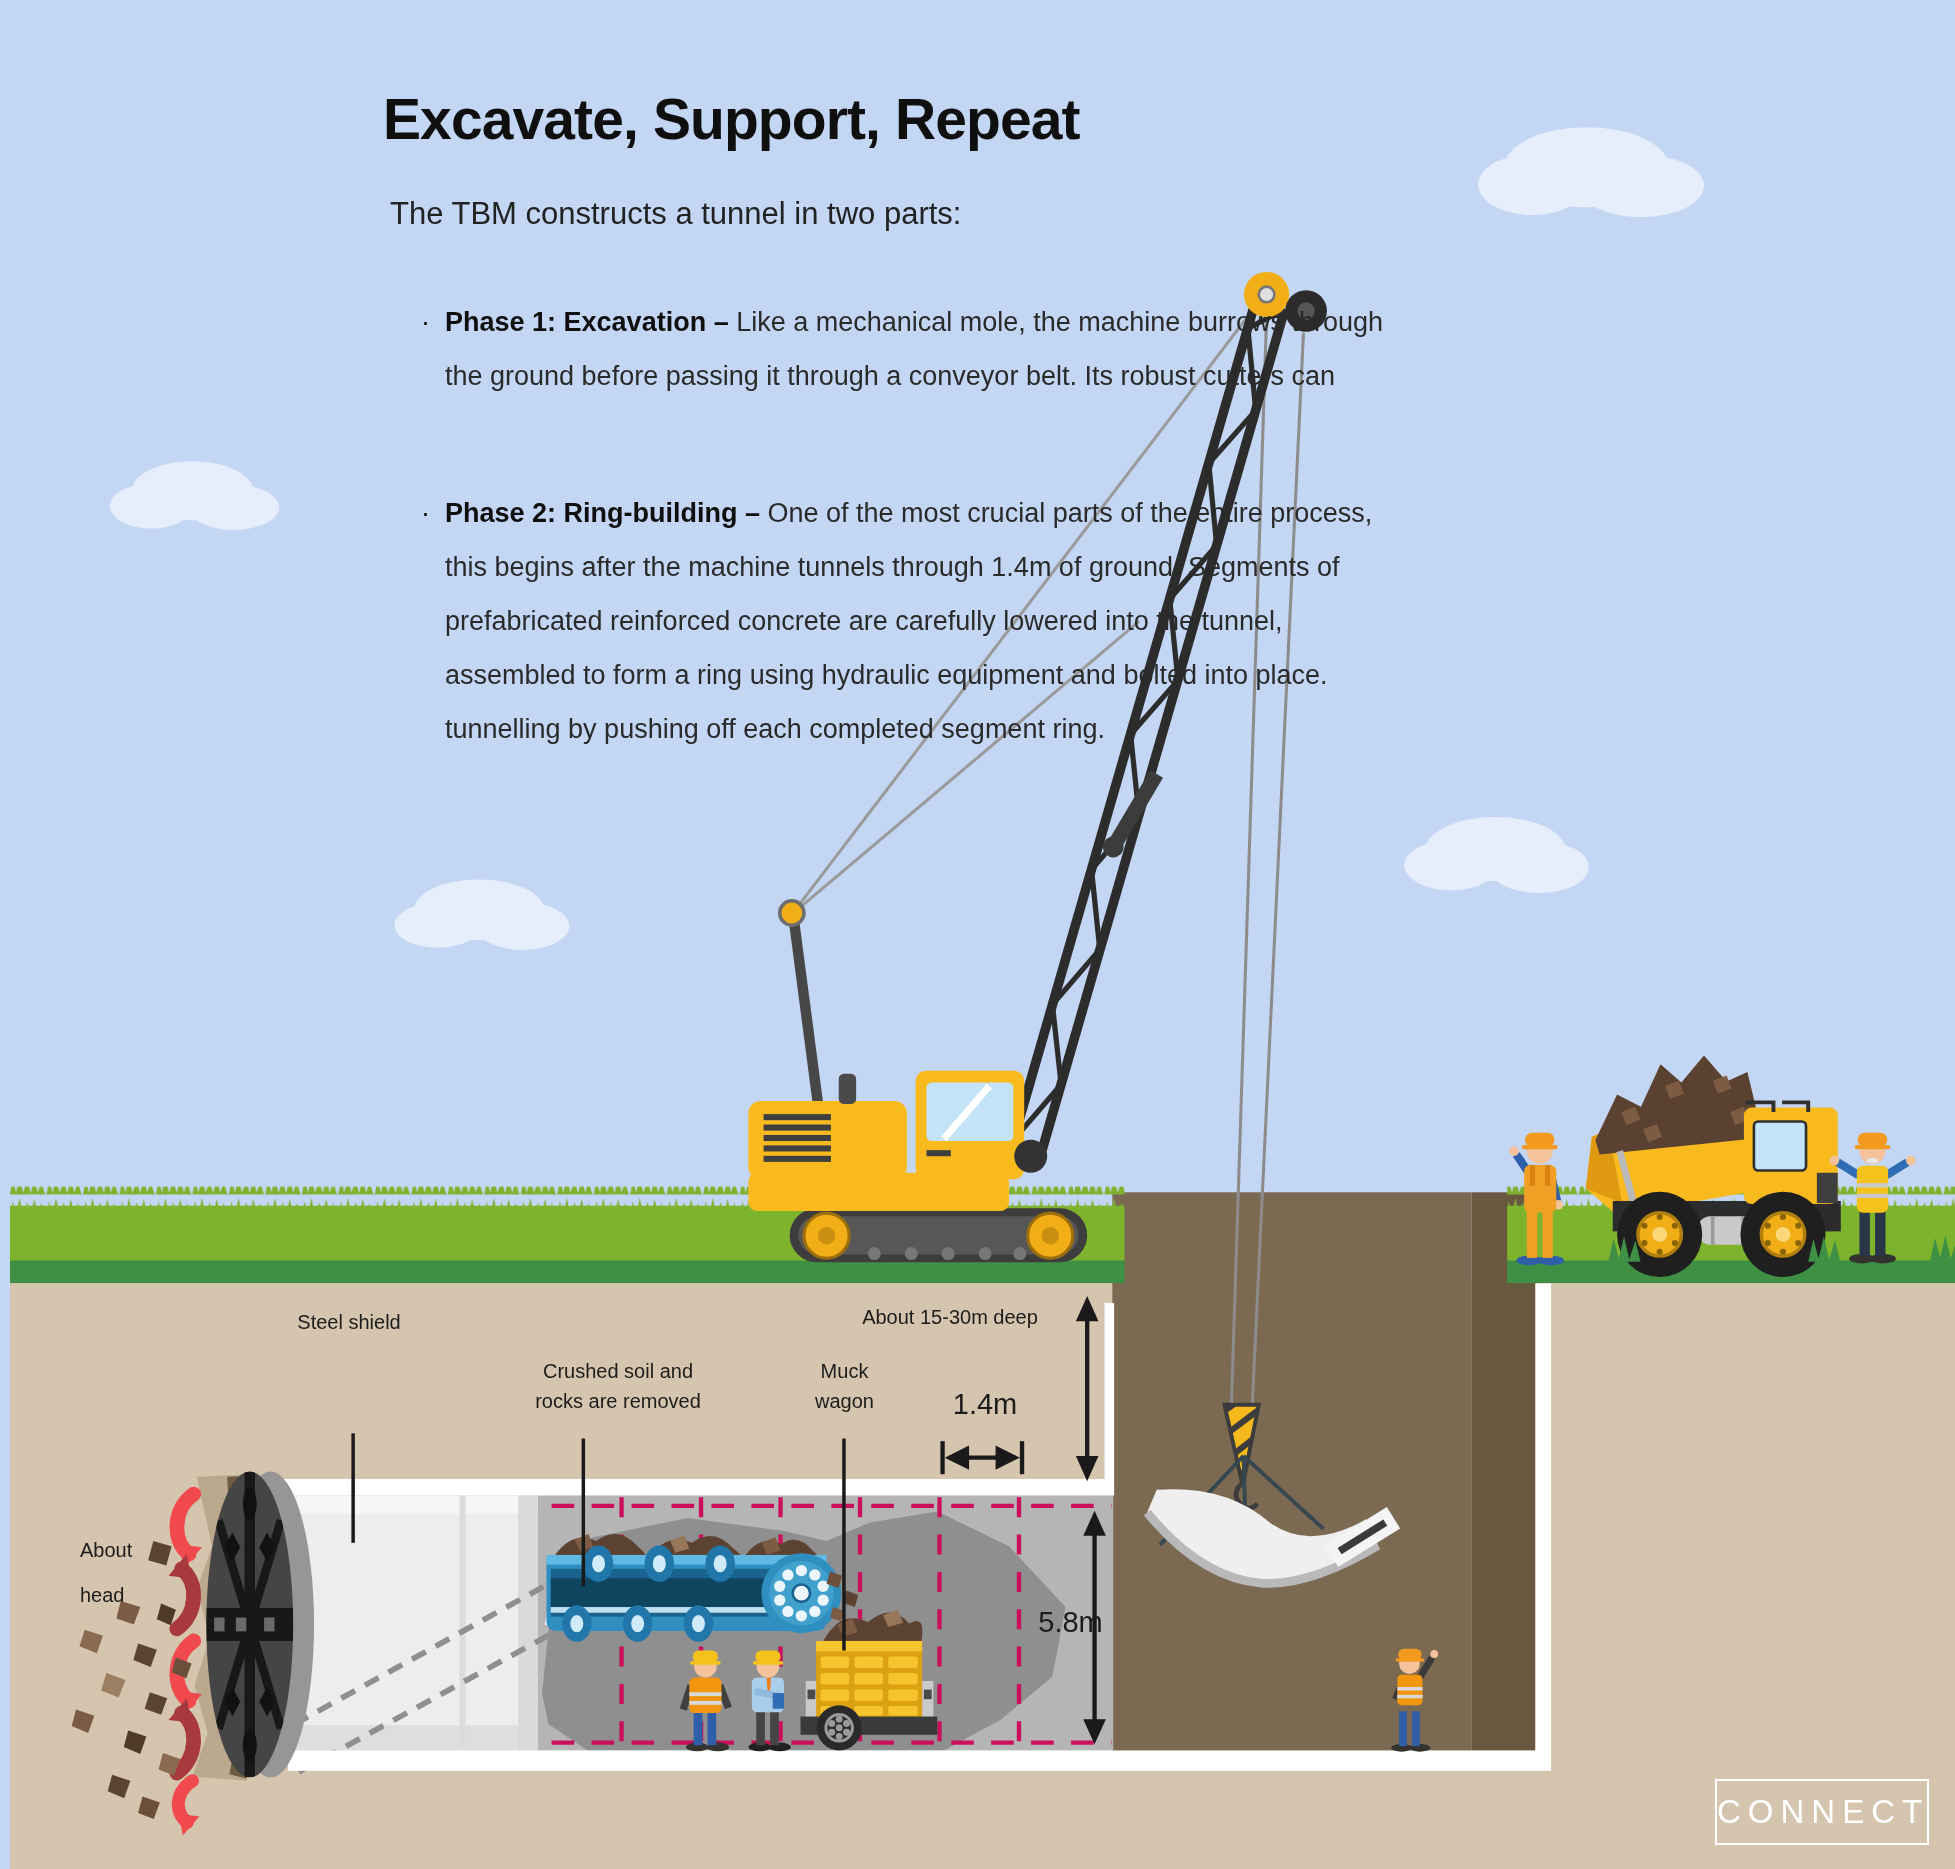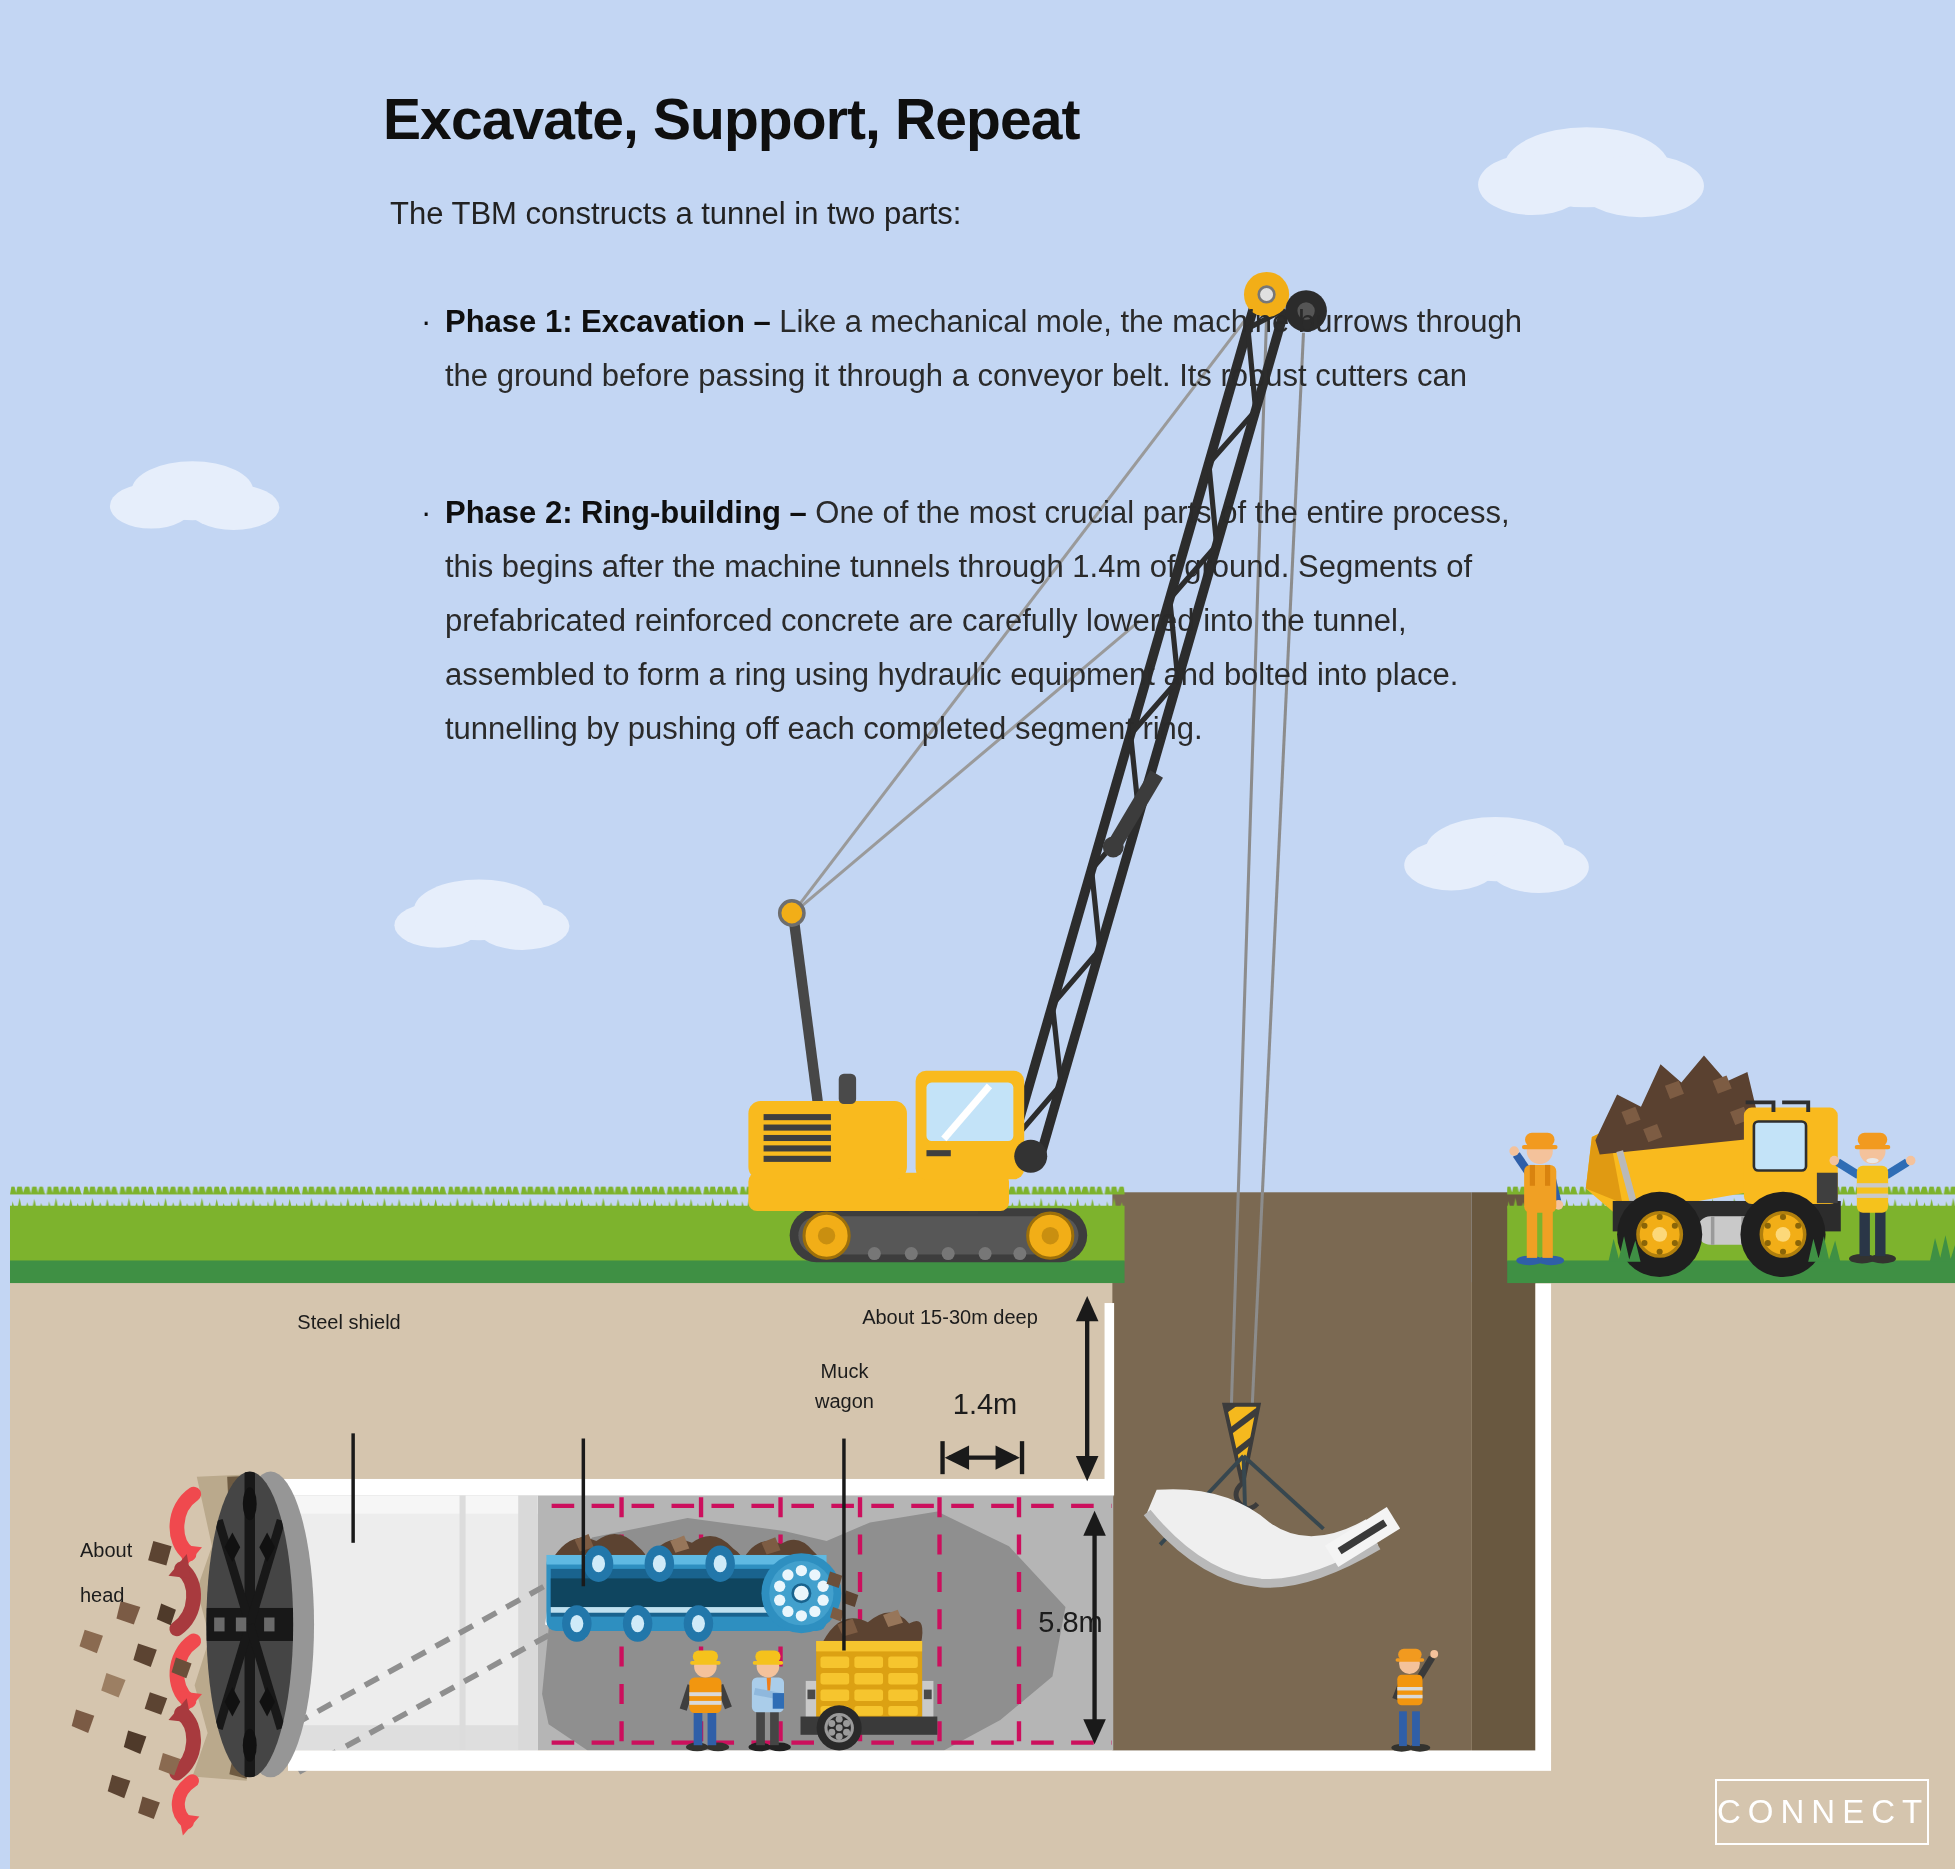--- a/index.html
+++ b/index.html
@@ -2,21 +2,21 @@
 <html style="font-size:7px"><head>
 <meta charset="utf-8">
 <style>
   html,body{margin:0;padding:0;background:#c3d6f3;}
   #canvas{position:relative;width:1955px;height:1869px;overflow:hidden;
           font-family:"Liberation Sans",sans-serif;background:#737373;margin-left:10px;}
   #scene{position:absolute;left:0;top:0;}
   .txt{position:absolute;color:#1c1c1c;}
   #title{left:373px;top:86px;font-size:57px;font-weight:700;letter-spacing:-0.9px;color:#0f0f0f;white-space:nowrap;}
   #intro{left:380px;top:196px;font-size:31px;color:#222;white-space:nowrap;}
-  .bullet{position:absolute;left:411px;width:1260px;font-size:31px;color:#2a2a2a;}
+  .bullet{position:absolute;left:411px;width:1260px;font-size:27px;color:#2a2a2a;}
   .bullet .line{line-height:54px;white-space:nowrap;}
   .bullet .line.cont{padding-left:24px;}
   .bullet .marker{display:inline-block;width:24px;color:#0f0f0f;}
   .bullet .bold{font-weight:700;color:#0f0f0f;}
   #bullet1{top:295px;}
   #bullet2{top:486px;}
   .dlabel{position:absolute;font-size:20px;color:#1c1c1c;text-align:center;line-height:30px;white-space:nowrap;}
   #lbl-depth{left:803px;top:1302px;width:274px;}
   #lbl-steel{left:226px;top:1307px;width:226px;}
   #lbl-crushed{left:469px;top:1356px;width:278px;}
@@ -510,20 +510,24 @@
 <div id="bullet2" class="bullet">
       <div class="line"><span class="marker">·</span><span class="bold">Phase 2: Ring-building – </span><span>One of the most crucial parts of the entire process,</span></div>
       <div class="line cont">this begins after the machine tunnels through 1.4m of ground. Segments of</div>
       <div class="line cont">prefabricated reinforced concrete are carefully lowered into the tunnel,</div>
       <div class="line cont">assembled to form a ring using hydraulic equipment and bolted into place.</div>
       <div class="line cont">tunnelling by pushing off each completed segment ring.</div>
     </div>
 
 <div id="lbl-depth" class="dlabel">About 15-30m deep</div>
 <div id="lbl-steel" class="dlabel">Steel shield</div>
+<div id="lbl-crushed" class="dlabel">
+  <div>Crushed soil and</div>
+  <div>rocks are removed</div>
+</div>
 <div id="lbl-muck" class="dlabel">
   <div>Muck</div>
   <div>wagon</div>
 </div>
 <div id="lbl-ring" class="dlabel">1.4m</div>
 <div id="lbl-diam" class="dlabel">5.8m</div>
 <div id="lbl-cutter" class="dlabel">
   <div>About</div>
   <div>head</div>
 </div>

